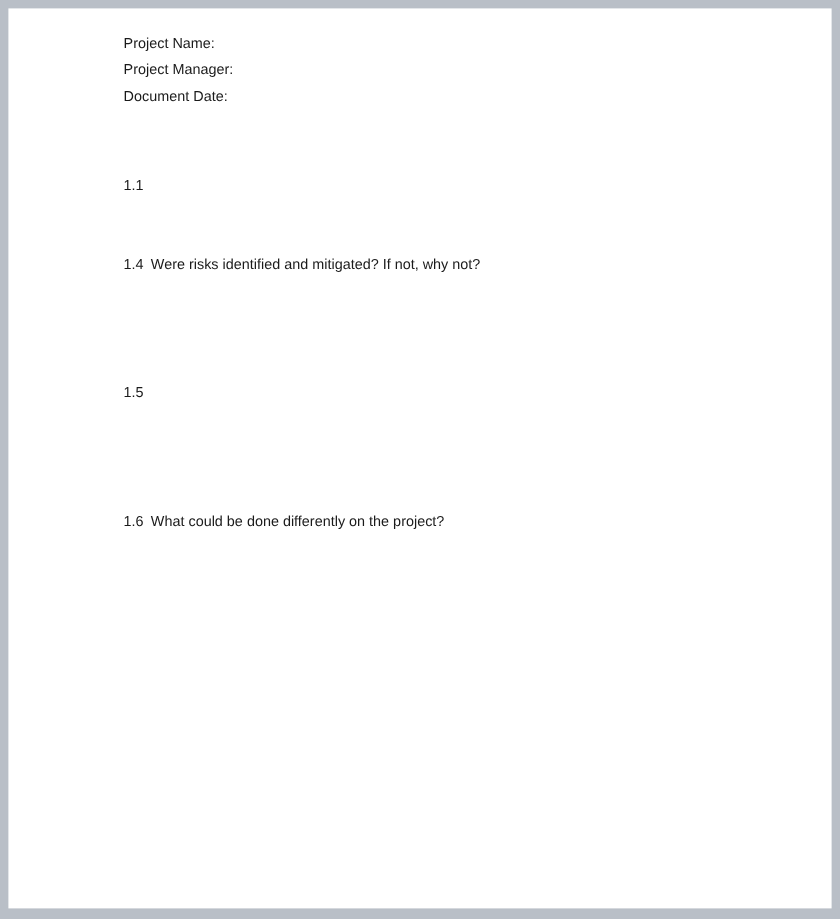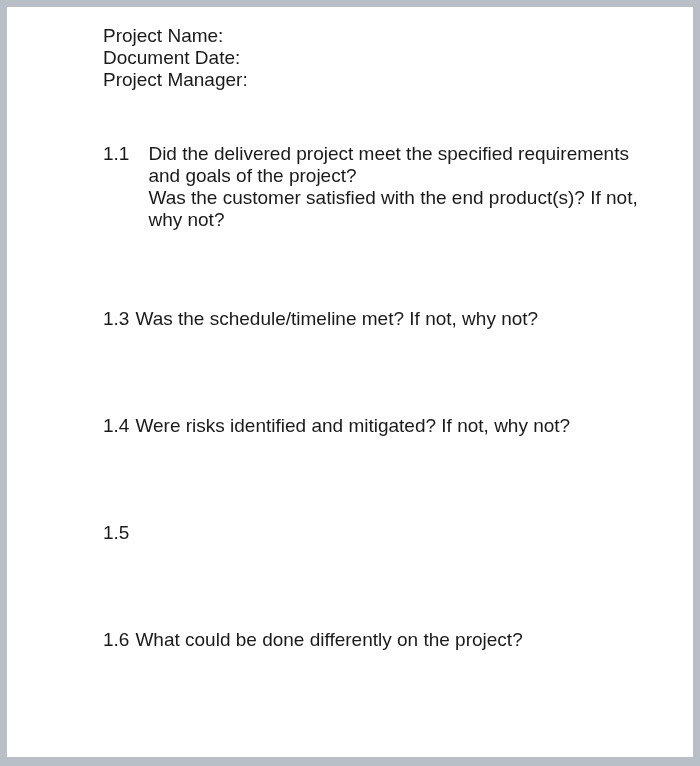--- a/index.html
+++ b/index.html
@@ -14,21 +14,21 @@
     background: #b9bfc7;
     padding: 7px 7px 9px 7px;
     margin: 0;
   }
   .page {
     width: 100%;
     height: 100%;
     box-sizing: border-box;
     background: #ffffff;
     font-family: "Liberation Sans", "DejaVu Sans", sans-serif;
-    font-size: 19px;
+    font-size: 12px;
     line-height: 22px;
     color: #1a1a1a;
     padding: 18px 40px 0 96px;
     overflow: hidden;
   }
   .header-block {
     margin-bottom: 52px;
   }
   .header-line {
     white-space: nowrap;
@@ -38,50 +38,43 @@
     align-items: flex-start;
   }
   .question .q-number {
     flex: 0 0 auto;
     margin-right: 6px;
   }
   .question .q-text {
     white-space: pre-line;
   }
   .q-gap-two-line {
-    margin-bottom: 77px;
-    gap: 13px;
+    margin-bottom: 44px;
   }
   .q-gap {
     margin-bottom: 85px;
   }
 </style>
 </head>
 <body>
 
 <div class="frame">
   <div class="page">
 
     <div class="header-block">
       <div class="header-line">Project Name:</div>
+      <div class="header-line">Project Manager:</div>
       <div class="header-line">Document Date:</div>
-      <div class="header-line">Project Manager:</div>
     </div>
 
     <div class="question q-gap-two-line">
       <span class="q-number">1.1</span>
-      <span class="q-text">Did the delivered project meet the specified requirements and goals of the project?
-Was the customer satisfied with the end product(s)? If not, why not?</span>
     </div>
 
 
-    <div class="question q-gap">
-      <span class="q-number">1.3</span>
-      <span class="q-text">Was the schedule/timeline met? If not, why not?</span>
-    </div>
 
     <div class="question q-gap">
       <span class="q-number">1.4</span>
       <span class="q-text">Were risks identified and mitigated? If not, why not?</span>
     </div>
 
     <div class="question q-gap">
       <span class="q-number">1.5</span>
     </div>
 

